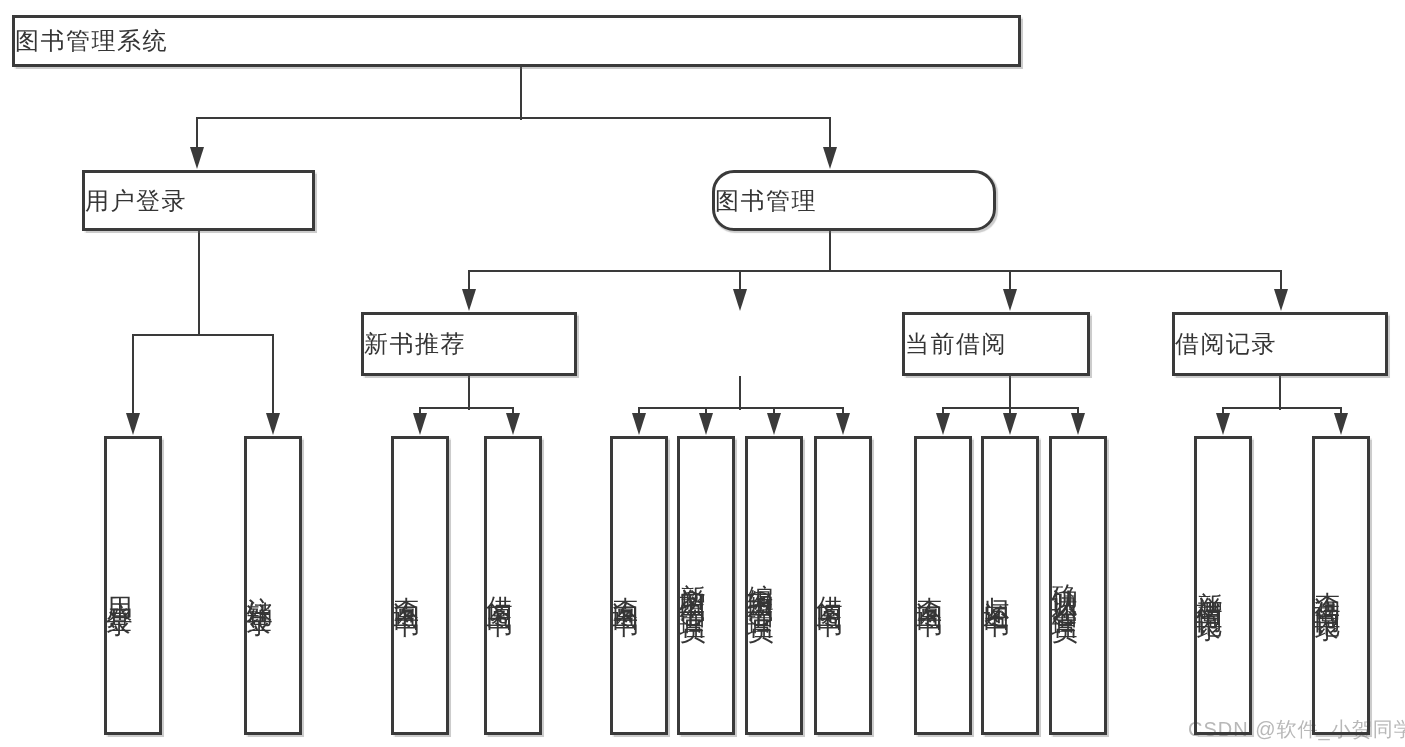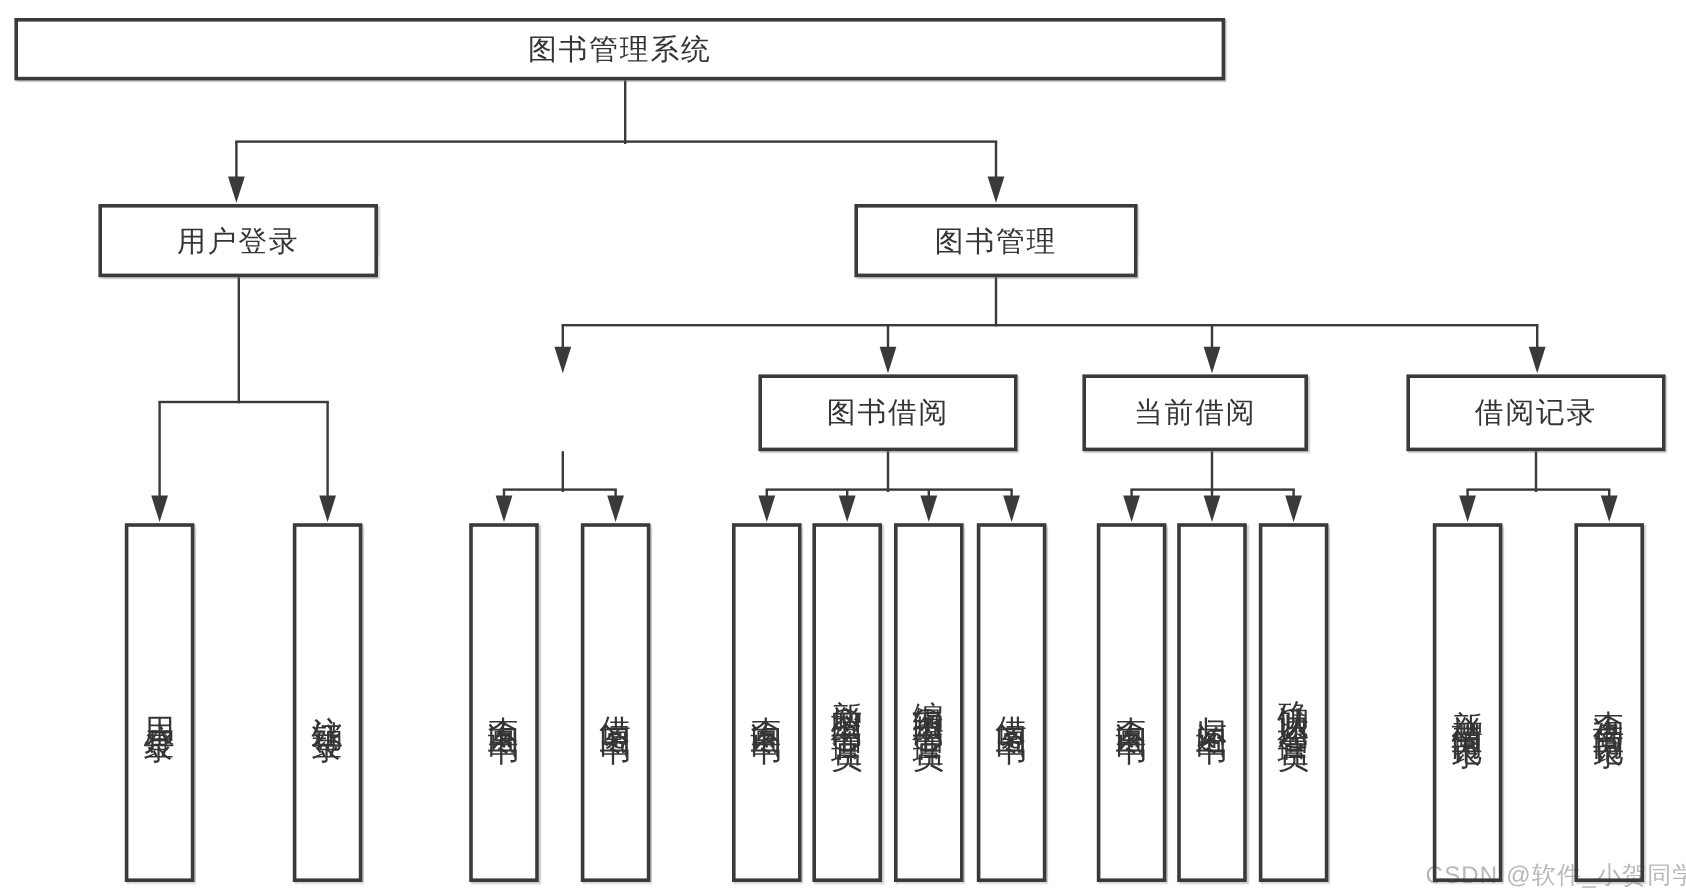--- a/index.html
+++ b/index.html
@@ -3,21 +3,21 @@
 <meta charset="utf-8">
 <style>
   html,body { margin:0; padding:0; background:#ffffff; }
   #stage {
     position:relative; width:1405px; height:747px; background:#ffffff;
     font-family:"Liberation Sans","DejaVu Sans",sans-serif; overflow:hidden;
   }
   .node {
     position:absolute; box-sizing:border-box;
     border:3px solid #b91c1c; background:transparent;
-    display:flex; align-items:center; justify-content:center;
+    display:flex; align-items:center; justify-content:flex-start;
     color:#353535; z-index:2;
     box-shadow:1.5px 1.5px 1px rgba(110,110,110,0.35);
   }
   .node.h .lbl { font-size:24px; letter-spacing:1.5px; white-space:nowrap; }
   .node.v .lbl {
     writing-mode:vertical-rl; text-orientation:mixed;
     font-size:26px; letter-spacing:5px; line-height:1; white-space:nowrap;
   }
   .line { position:absolute; background:#3a3a3a; z-index:2; }
   .ahead {
@@ -86,25 +86,25 @@
     <div class="line" style="left: 1221.75px; top: 408px; width: 2.5px; height: 7px;"></div>
     <div class="ahead" style="left: 1216px; top: 413px;"></div>
     <div class="line" style="left: 1339.75px; top: 408px; width: 2.5px; height: 7px;"></div>
     <div class="ahead" style="left: 1334px; top: 413px;"></div>
     <div class="node h" style="left: 12px; top: 15px; width: 1009px; height: 52px; border-color: rgb(58, 58, 58);">
       <span class="lbl" style="color: rgb(53, 53, 53);">图书管理系统</span>
     </div>
     <div class="node h" style="left: 82px; top: 170px; width: 233px; height: 61px; border-color: rgb(58, 58, 58);">
       <span class="lbl" style="color: rgb(53, 53, 53);">用户登录</span>
     </div>
-    <div class="node h" style="left: 712px; top: 170px; width: 236px; height: 61px; border-color: rgb(58, 58, 58);">
+    <div class="node h" style="left: 712px; top: 170px; width: 284px; height: 61px; border-color: rgb(58, 58, 58); border-radius: 22px;">
       <span class="lbl" style="color: rgb(53, 53, 53);">图书管理</span>
     </div>
-    <div class="node h" style="left: 632px; top: 312px; width: 216px; height: 64px; border-color: rgb(58, 58, 58);">
-      <span class="lbl" style="color: rgb(53, 53, 53);">图书借阅</span>
+    <div class="node h" style="left: 361px; top: 312px; width: 216px; height: 64px; border-color: rgb(58, 58, 58);">
+      <span class="lbl" style="color: rgb(53, 53, 53);">新书推荐</span>
     </div>
     <div class="node h" style="left: 902px; top: 312px; width: 188px; height: 64px; border-color: rgb(58, 58, 58);">
       <span class="lbl" style="color: rgb(53, 53, 53);">当前借阅</span>
     </div>
     <div class="node h" style="left: 1172px; top: 312px; width: 216px; height: 64px; border-color: rgb(58, 58, 58);">
       <span class="lbl" style="color: rgb(53, 53, 53); font-family: Liberation Serif, serif;">借阅记录</span>
     </div>
     <div class="node v" style="left: 104px; top: 436px; width: 58px; height: 299px; border-color: rgb(58, 58, 58);">
       <span class="lbl" style="color: rgb(53, 53, 53);">用户登录</span>
     </div>

